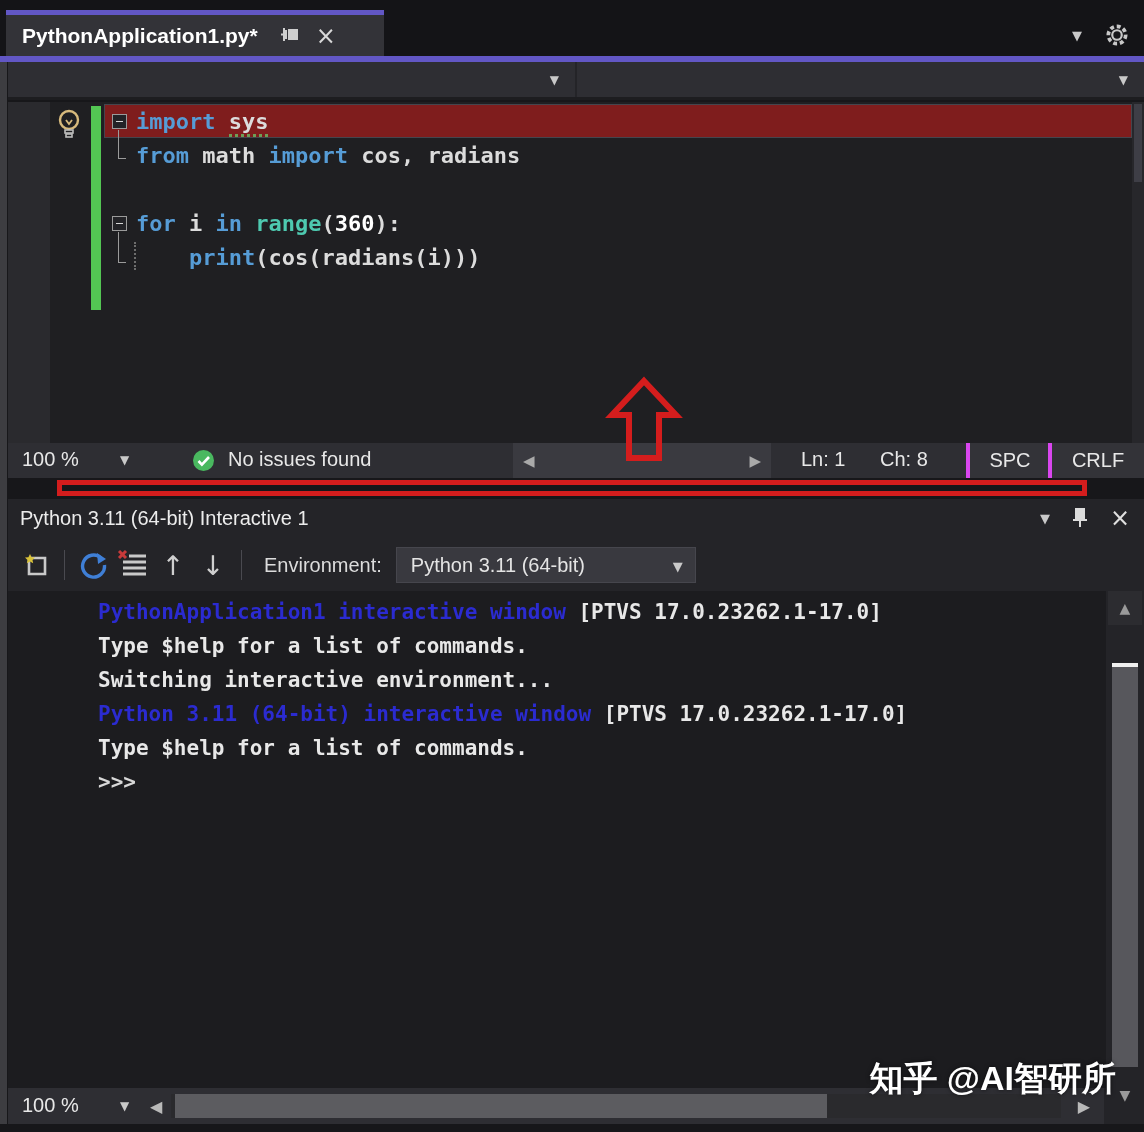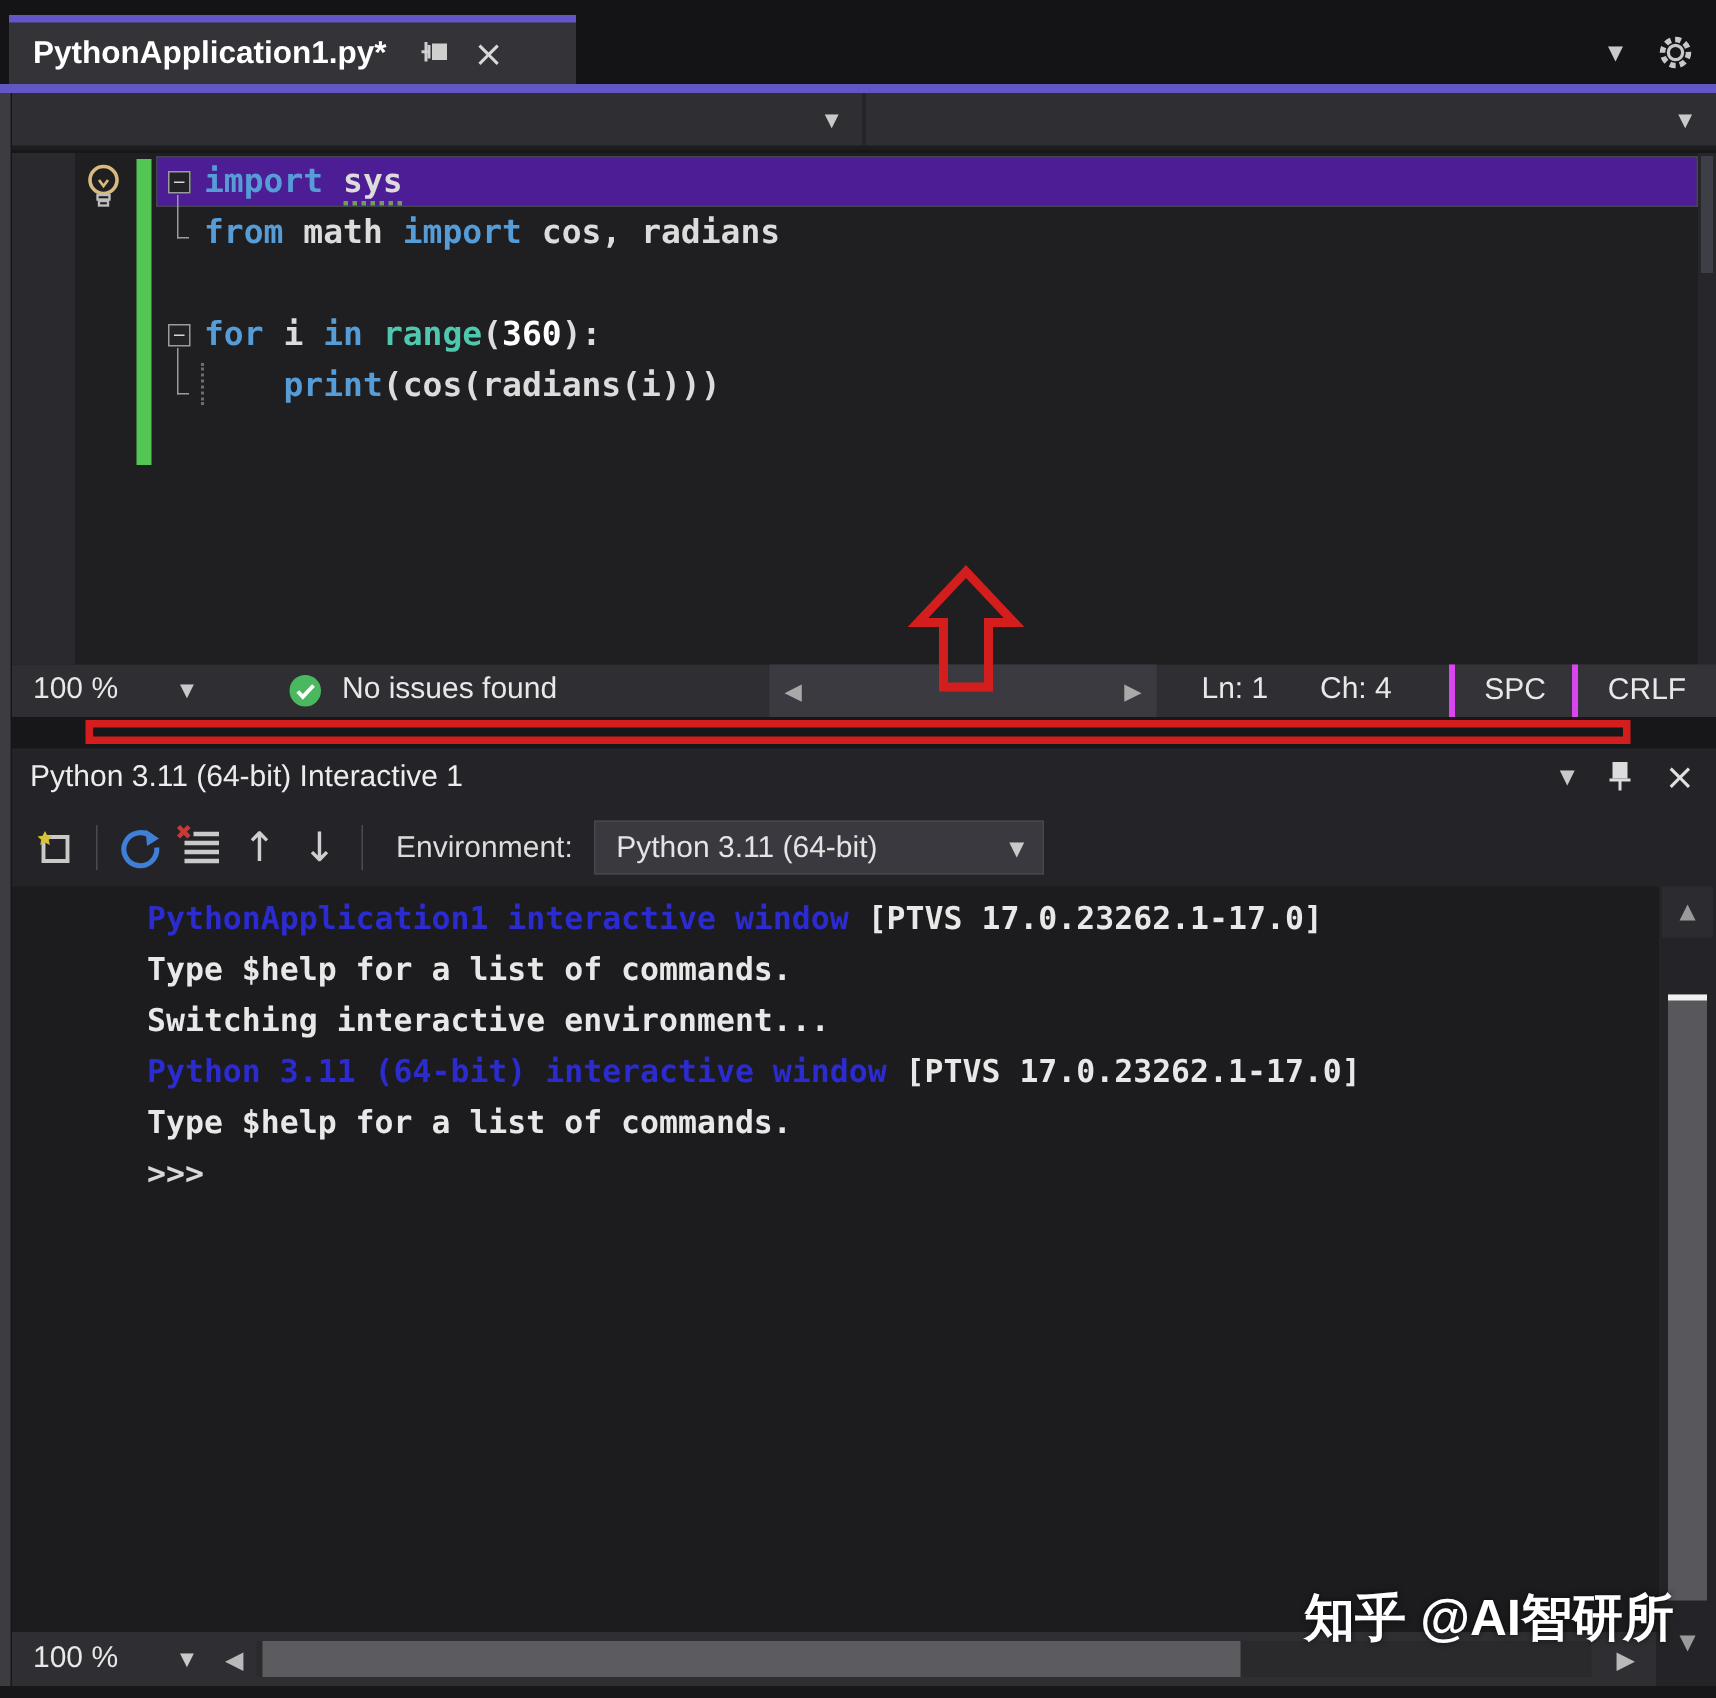--- a/index.html
+++ b/index.html
@@ -22,21 +22,21 @@
   .nav-combo{position:relative;flex:1;border-right:2px solid #242428;}
   .nav-combo:last-child{border-right:none;}
   .nav-combo .sm-chevron{position:absolute;right:16px;top:11px;font-size:12px;}
   
   .editor{position:absolute;left:8px;top:102px;width:1136px;height:341px;background:#1f1f22;}
   .gutter{position:absolute;left:0;top:0;width:42px;height:100%;background:#2a2a2e;}
   .lightbulb{position:absolute;left:46px;top:6px;width:30px;height:32px;}
   .greenbar{position:absolute;left:83px;top:4px;width:10px;height:204px;background:#53c653;}
   .code{position:absolute;left:96px;top:2px;width:1028px;}
   .code-line{display:flex;height:34px;align-items:center;}
-  .code-line.current{background:#4c1d95;box-shadow:inset 0 0 0 1px #45454d;}
+  .code-line.current{background:#7f1d1d;box-shadow:inset 0 0 0 1px #45454d;}
   .fold{flex:0 0 32px;position:relative;height:34px;}
   .f-box::before{content:"";position:absolute;left:8px;top:10px;width:13px;height:13px;
                  border:1px solid #9b9b9b;background:#232327;}
   .f-box::after{content:"";position:absolute;left:12px;top:17px;width:7px;height:1px;background:#d6d6d6;}
   .f-elbow::before{content:"";position:absolute;left:14px;top:-8px;width:7px;height:28px;
                    border-left:1px solid #9b9b9b;border-bottom:1px solid #9b9b9b;}
   .f-elbow2::before{content:"";position:absolute;left:14px;top:-8px;width:7px;height:30px;
                    border-left:1px solid #9b9b9b;border-bottom:1px solid #9b9b9b;}
   .f-elbow2::after{content:"";position:absolute;left:30px;top:2px;height:28px;border-left:2px dotted #6d6d6d;}
   .code-text{white-space:pre;font-family:"DejaVu Sans Mono",monospace;font-weight:bold;
@@ -193,21 +193,21 @@
     <svg class="check-icon" viewBox="0 0 23 23">
       <circle cx="11.5" cy="11.5" r="10.5" fill="#49b85f"></circle>
       <path d="M6.5 12 l3.4 3.6 L17 8" fill="none" stroke="#ffffff" stroke-width="2.6"></path>
     </svg>
     <span class="issues">No issues found</span>
     <div class="ed-hscroll">
       <span class="left">◀</span>
       <span class="right">▶</span>
     </div>
     <span class="ln">Ln: 1</span>
-    <span class="ch">Ch: 4</span>
+    <span class="ch">Ch: 8</span>
     <span class="stat-cell stat-spc">SPC</span>
     <span class="stat-cell stat-crlf">CRLF</span>
   </div>
 
   <div class="red-rect"></div>
   <svg class="red-arrow" width="92" height="88" viewBox="0 0 92 88">
     <polygon points="46,5 78,39 61,39 61,82 31,82 31,39 14,39" fill="none" stroke="#d41d1d" stroke-width="6" stroke-linejoin="miter"></polygon>
   </svg>
 
   <div class="ipanel">

